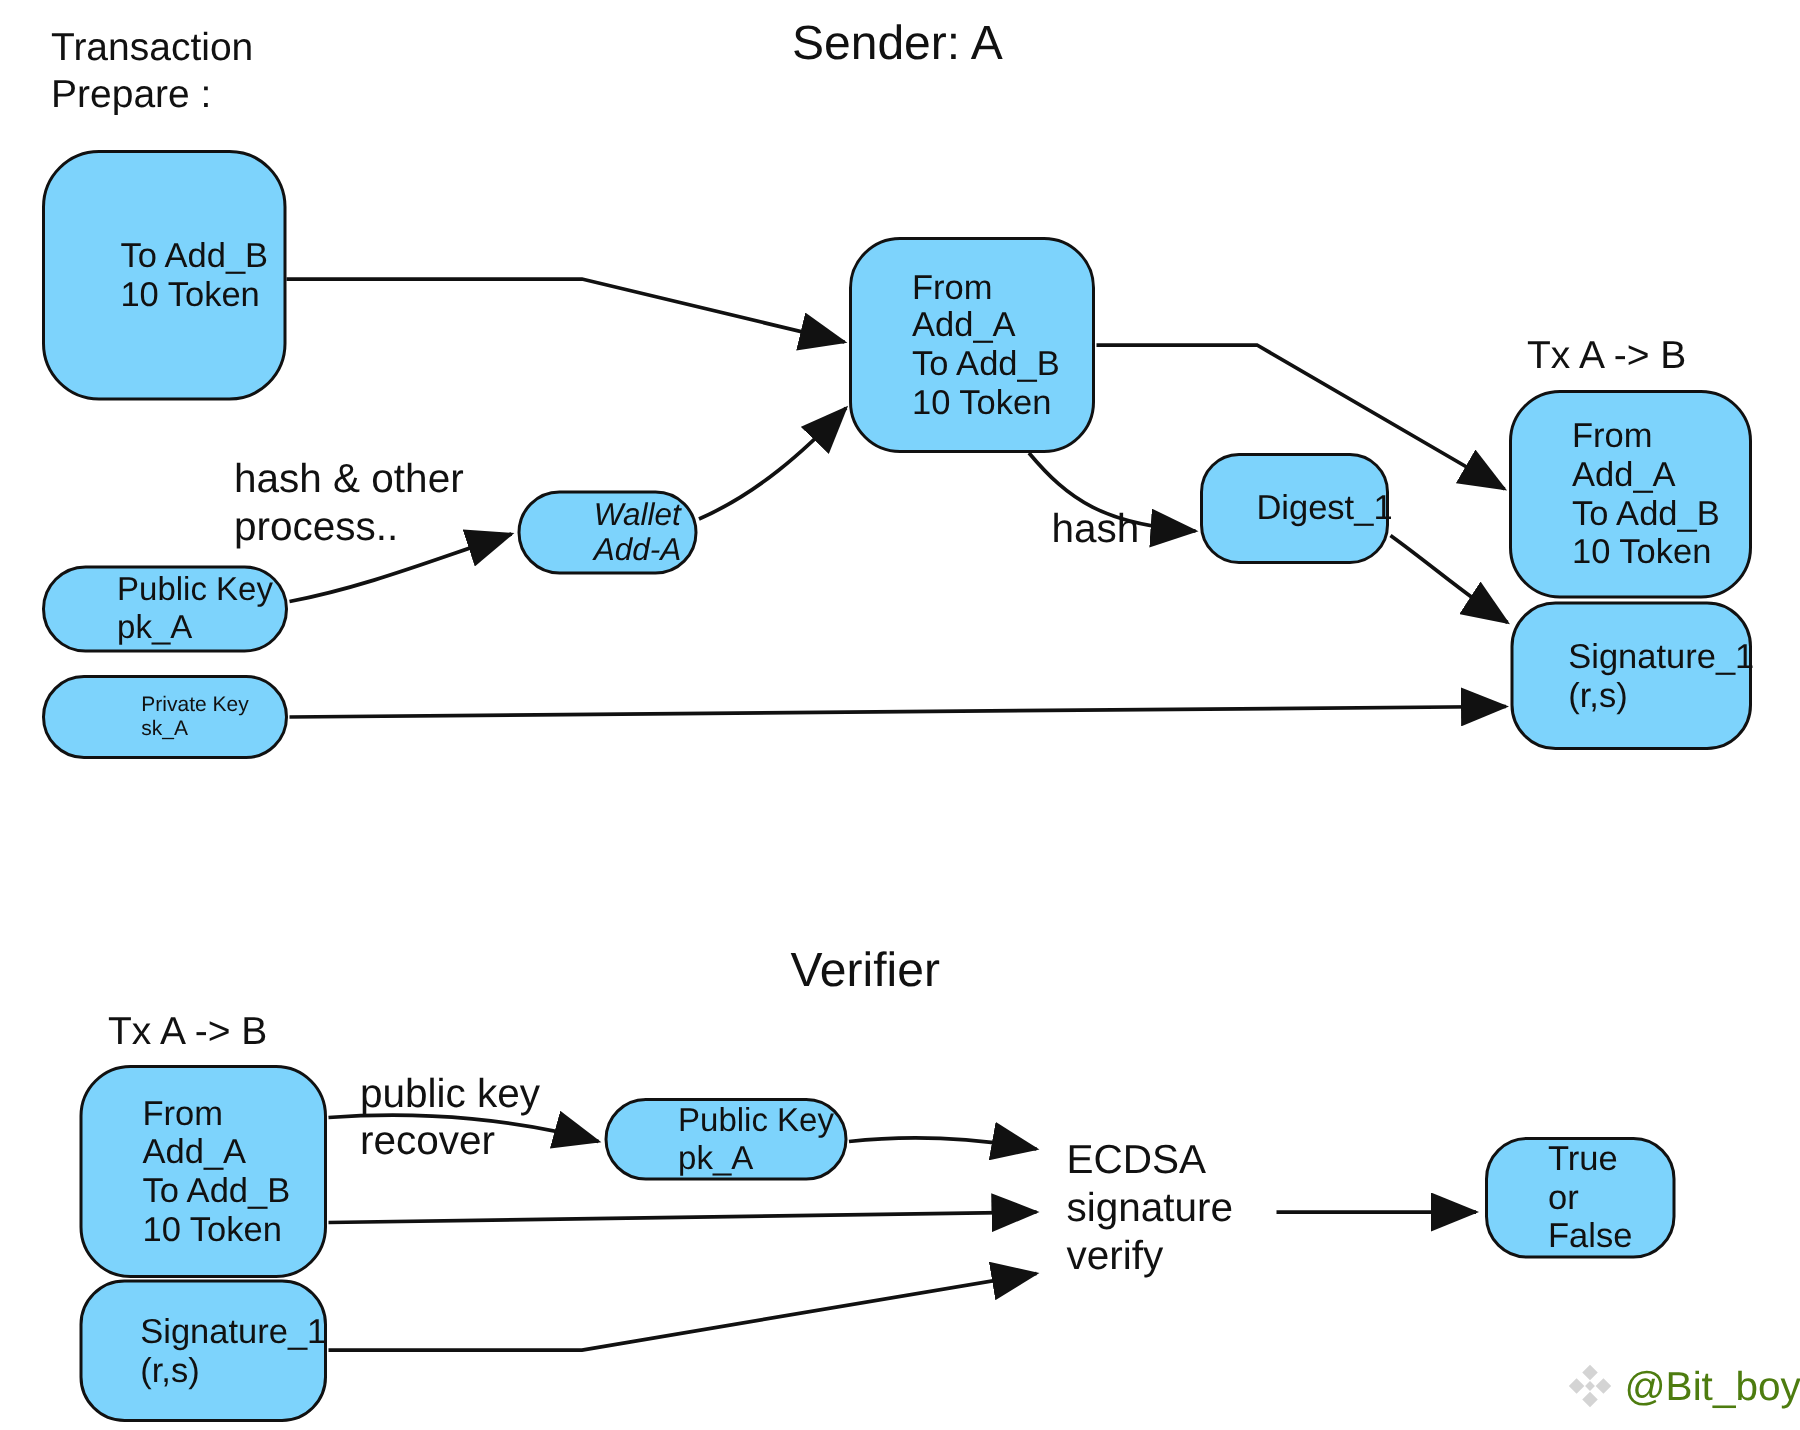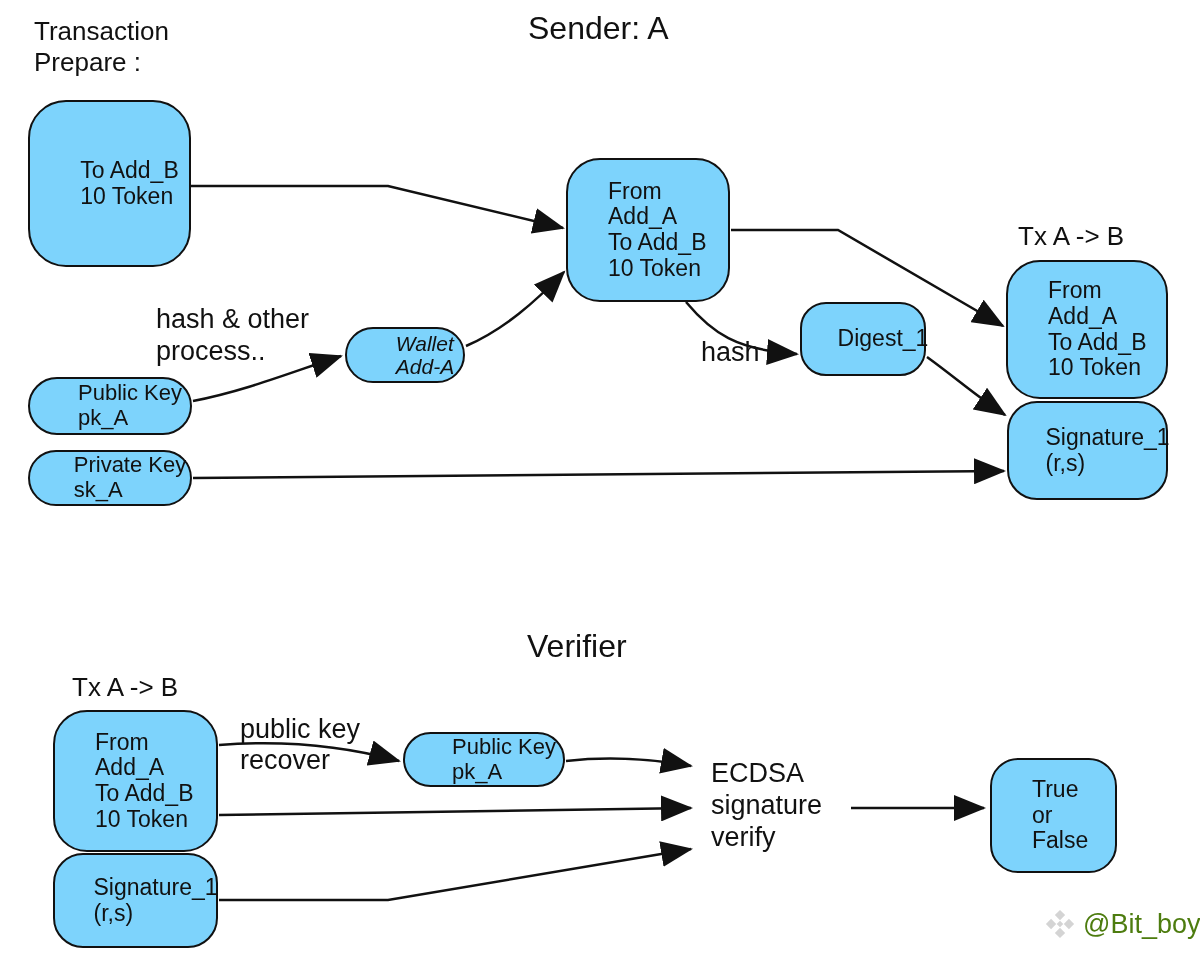--- a/index.html
+++ b/index.html
@@ -17,38 +17,38 @@
   }
   .label { position:absolute; white-space:pre-line; }
 
   
   #prepare-label   { left:34px;  top:16px;  font-size:26px; line-height:1.18; }
   #sender-title    { left:528px; top:10px;  font-size:32px; }
   #draft-tx        { left:28px;  top:100px; width:163px; height:167px; border-radius:38px; }
   #hash-process-label { left:156px; top:303px; font-size:27px; line-height:1.2; }
   #wallet          { left:345px; top:327px; width:120px; height:56px; border-radius:28px; font-size:21px; line-height:1.1;font-style:italic; }
   #pubkey-a        { left:28px;  top:377px; width:164px; height:58px; border-radius:29px; font-size:22px; }
-  #privkey-a       { left:28px;  top:450px; width:164px; height:56px; border-radius:28px; font-size:22px; }
+  #privkey-a       { left:28px;  top:450px; width:164px; height:56px; border-radius:28px; font-size:14px; }
   #unsigned-tx     { left:566px; top:158px; width:164px; height:144px; border-radius:34px; }
   #hash-label      { left:701px; top:337px; font-size:27px; }
   #digest          { left:800px; top:302px; width:126px; height:74px; border-radius:26px; }
   #generate-label  { left:764px; top:408px; font-size:27px; line-height:1.15; }
   #tx-header-1     { left:1018px; top:221px; font-size:26px; }
   #signed-tx       { left:1006px; top:260px; width:162px; height:139px; border-radius:34px; }
   #signature-1     { left:1007px; top:401px; width:161px; height:99px; border-radius:30px; }
 
   
   #verifier-title  { left:527px; top:628px; font-size:32px; }
   #tx-header-2     { left:72px;  top:672px; font-size:26px; }
   #v-tx            { left:53px;  top:710px; width:165px; height:142px; border-radius:34px; }
   #v-signature     { left:53px;  top:853px; width:165px; height:95px;  border-radius:30px; }
   #recover-label   { left:240px; top:714px; font-size:27px; line-height:1.15; }
   #v-pubkey        { left:403px; top:732px; width:162px; height:55px; border-radius:28px; font-size:22px; }
   #verify-label    { left:711px; top:758px; font-size:27px; line-height:1.18; }
-  #result          { left:990px; top:758px; width:127px; height:115px; border-radius:28px; }
+  #result          { left:990px; top:758px; width:127px; height:81px; border-radius:28px; }
 
   
   #watermark {
     position:absolute; left:1044px; top:908px; display:flex; align-items:center; gap:7px;
     color:#4d7c0f; font-size:27px;
   }
   #watermark svg { display:block; }
 </style>
 </head>
 <body>

